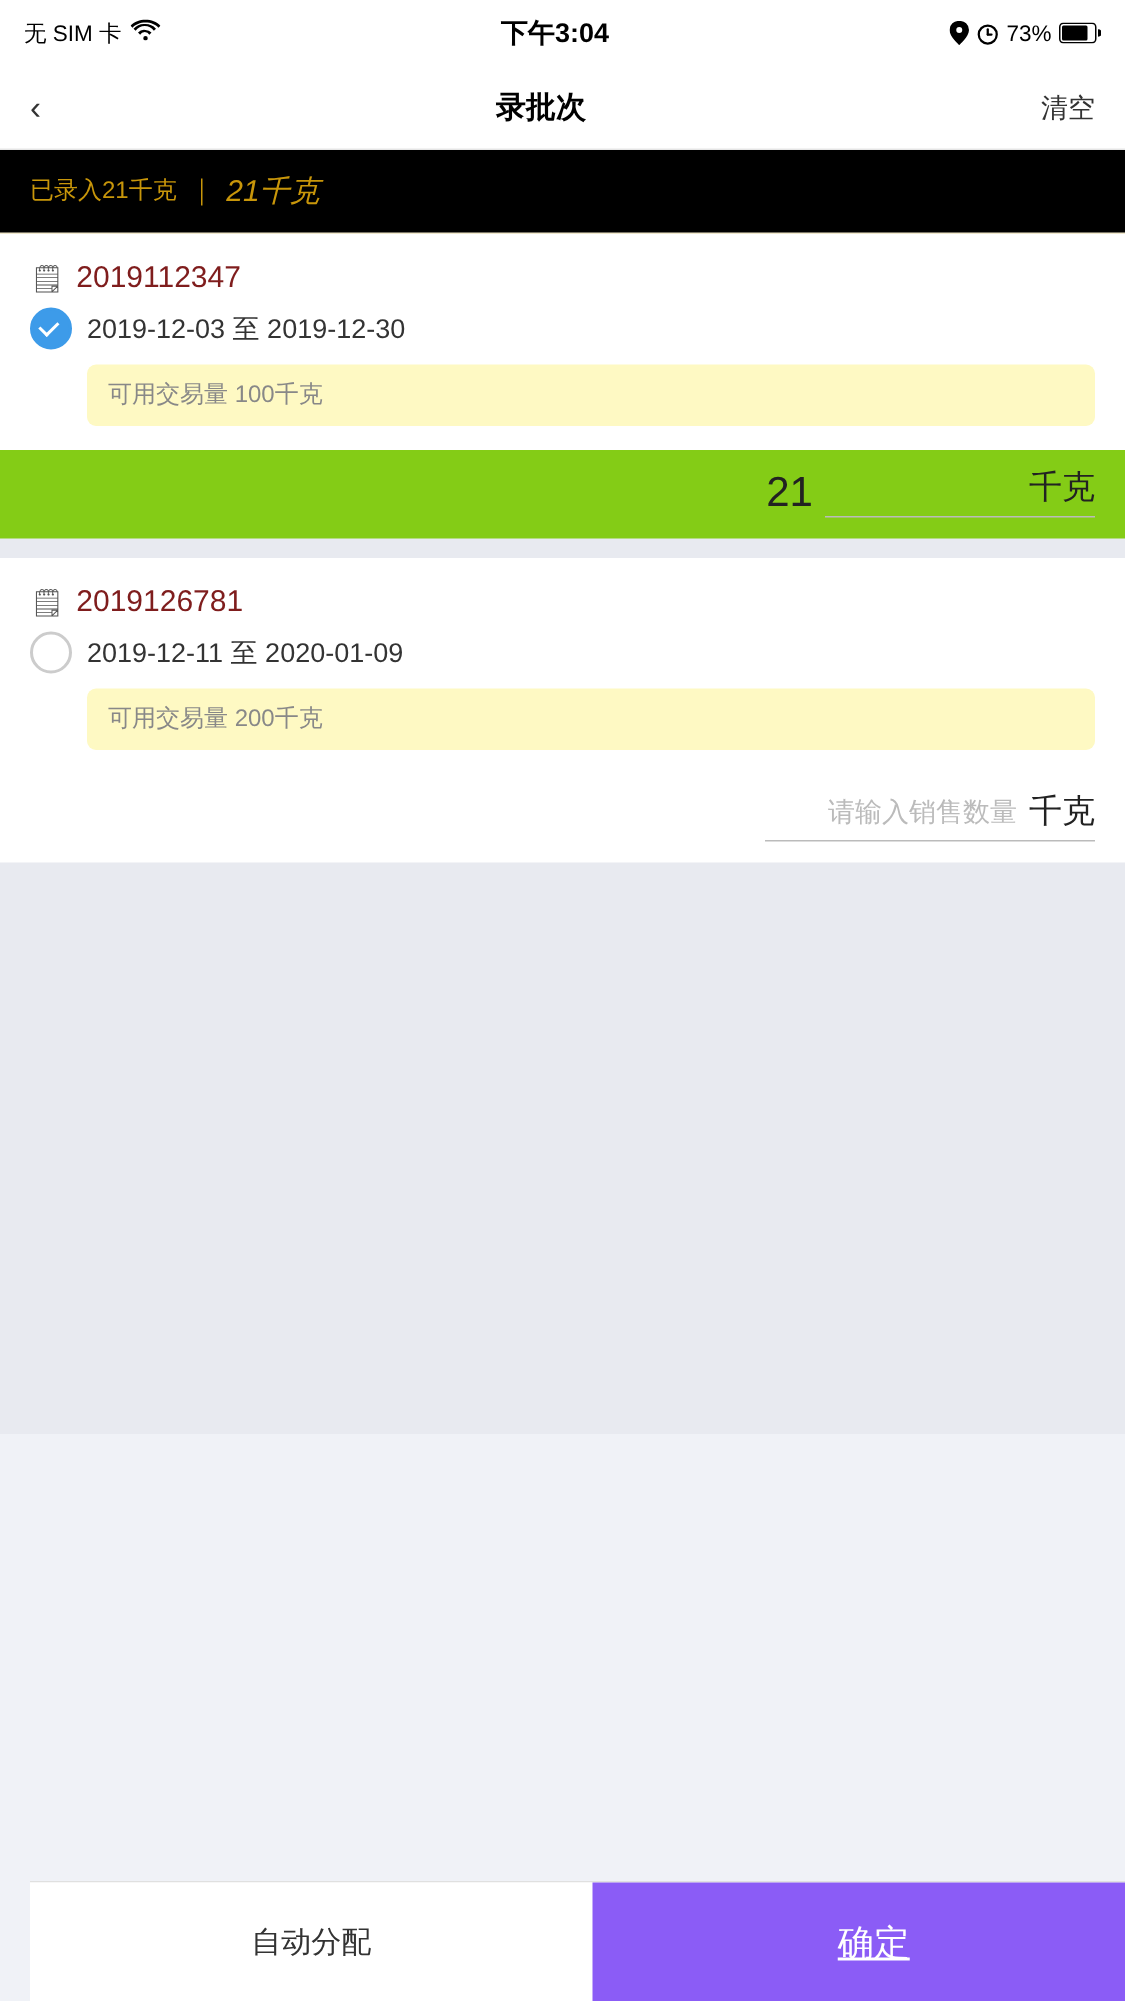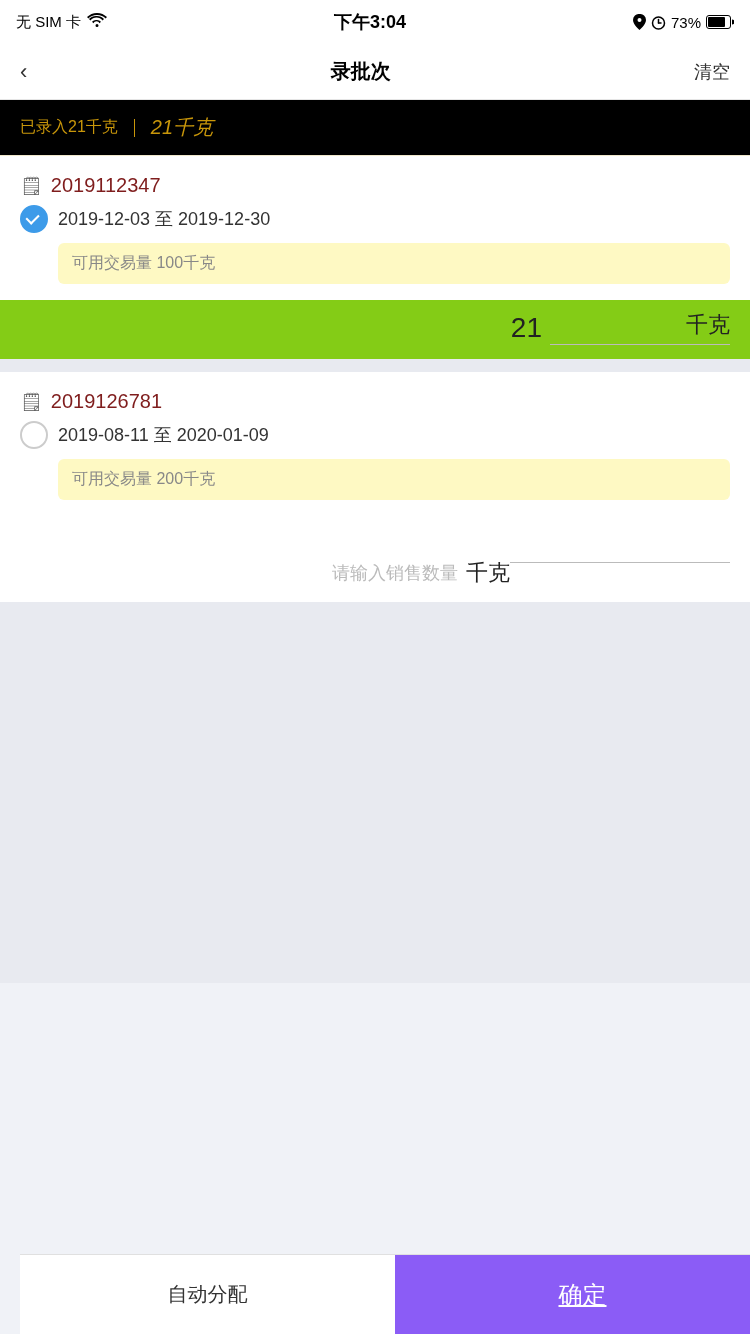--- a/index.html
+++ b/index.html
@@ -214,23 +214,22 @@
     .input-placeholder {
       font-size: 18px;
       color: #bbb;
     }
     .input-unit {
       font-size: 22px;
       color: #222;
     }
     .input-row-inner {
       display: flex;
-      flex-direction: row;
-      align-items: flex-start;
-      margin-top: 32px;
+      flex-direction: column;
+      align-items: flex-end;
     }
     .input-row-top {
       display: flex;
       align-items: center;
       gap: 8px;
     }
     .input-underline {
       width: 220px;
       height: 1px;
       background: #bbb;
@@ -350,21 +349,21 @@
 <div class="section-gap"></div>
 
 <div class="batch-card">
   <div class="batch-item">
     <div class="batch-item-header">
       <span class="batch-item-icon">🗒</span>
       <span class="batch-item-id">2019126781</span>
     </div>
     <div class="batch-item-date-row">
       <div class="radio-circle"></div>
-      <span class="batch-item-date">2019-08-11 至 2020-01-09</span>
+      <span class="batch-item-date">2019-12-11 至 2020-01-09</span>
     </div>
     <div class="batch-item-avail-box">
       <span class="batch-item-avail">可用交易量 200千克</span>
     </div>
   </div>
 
   <div class="input-row">
     <div class="input-row-inner">
       <div class="input-row-top">
         <span class="input-placeholder">请输入销售数量</span>

